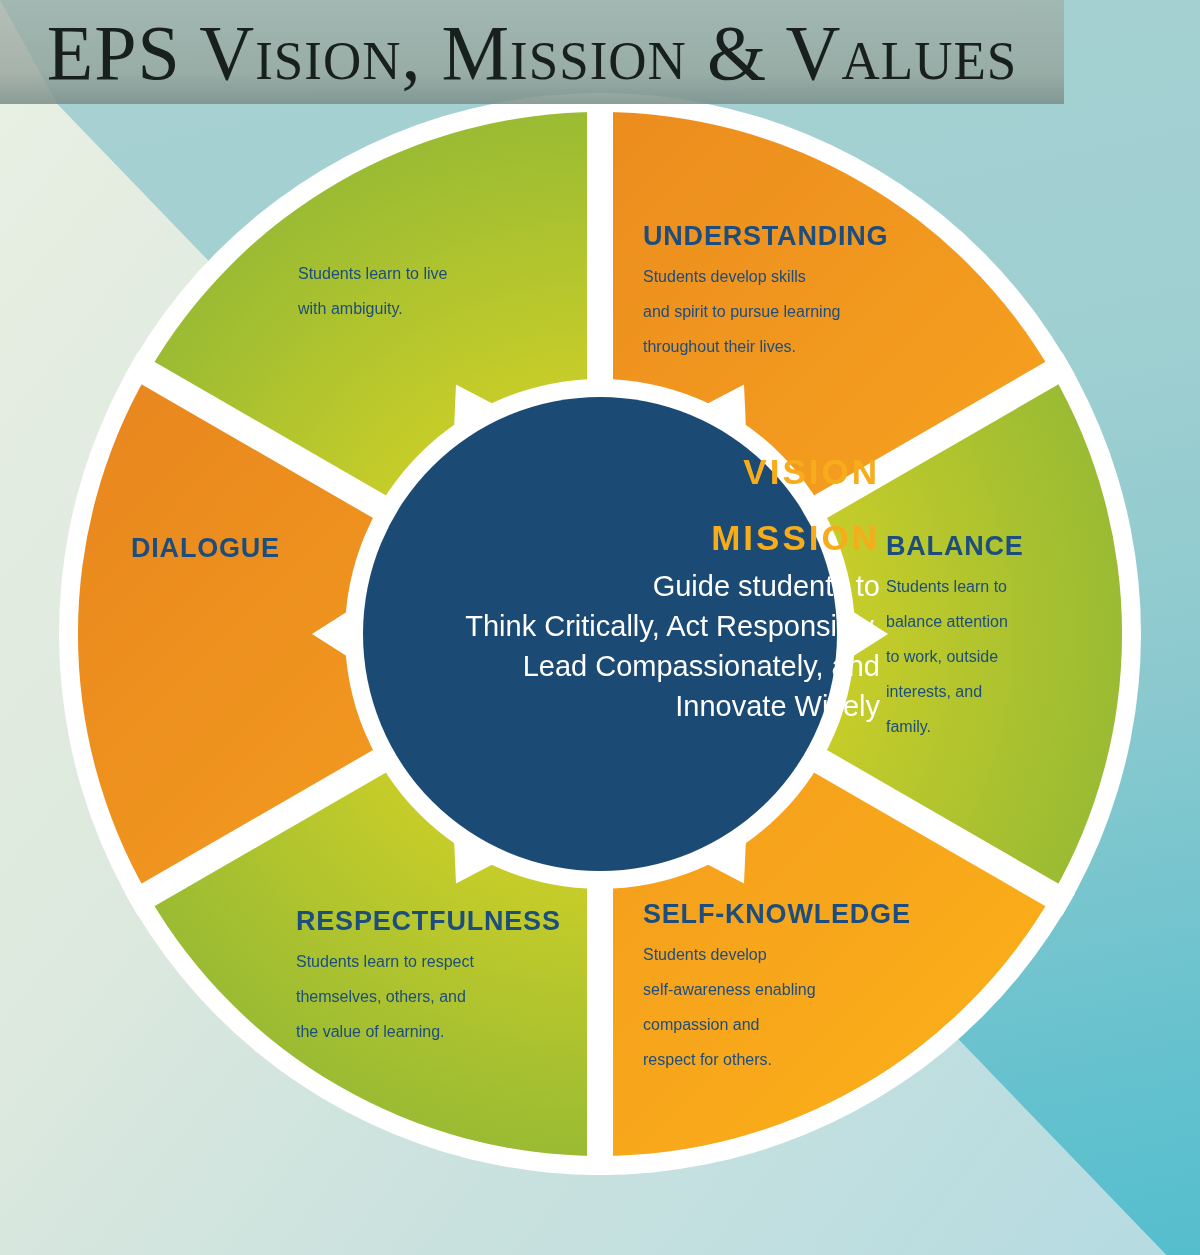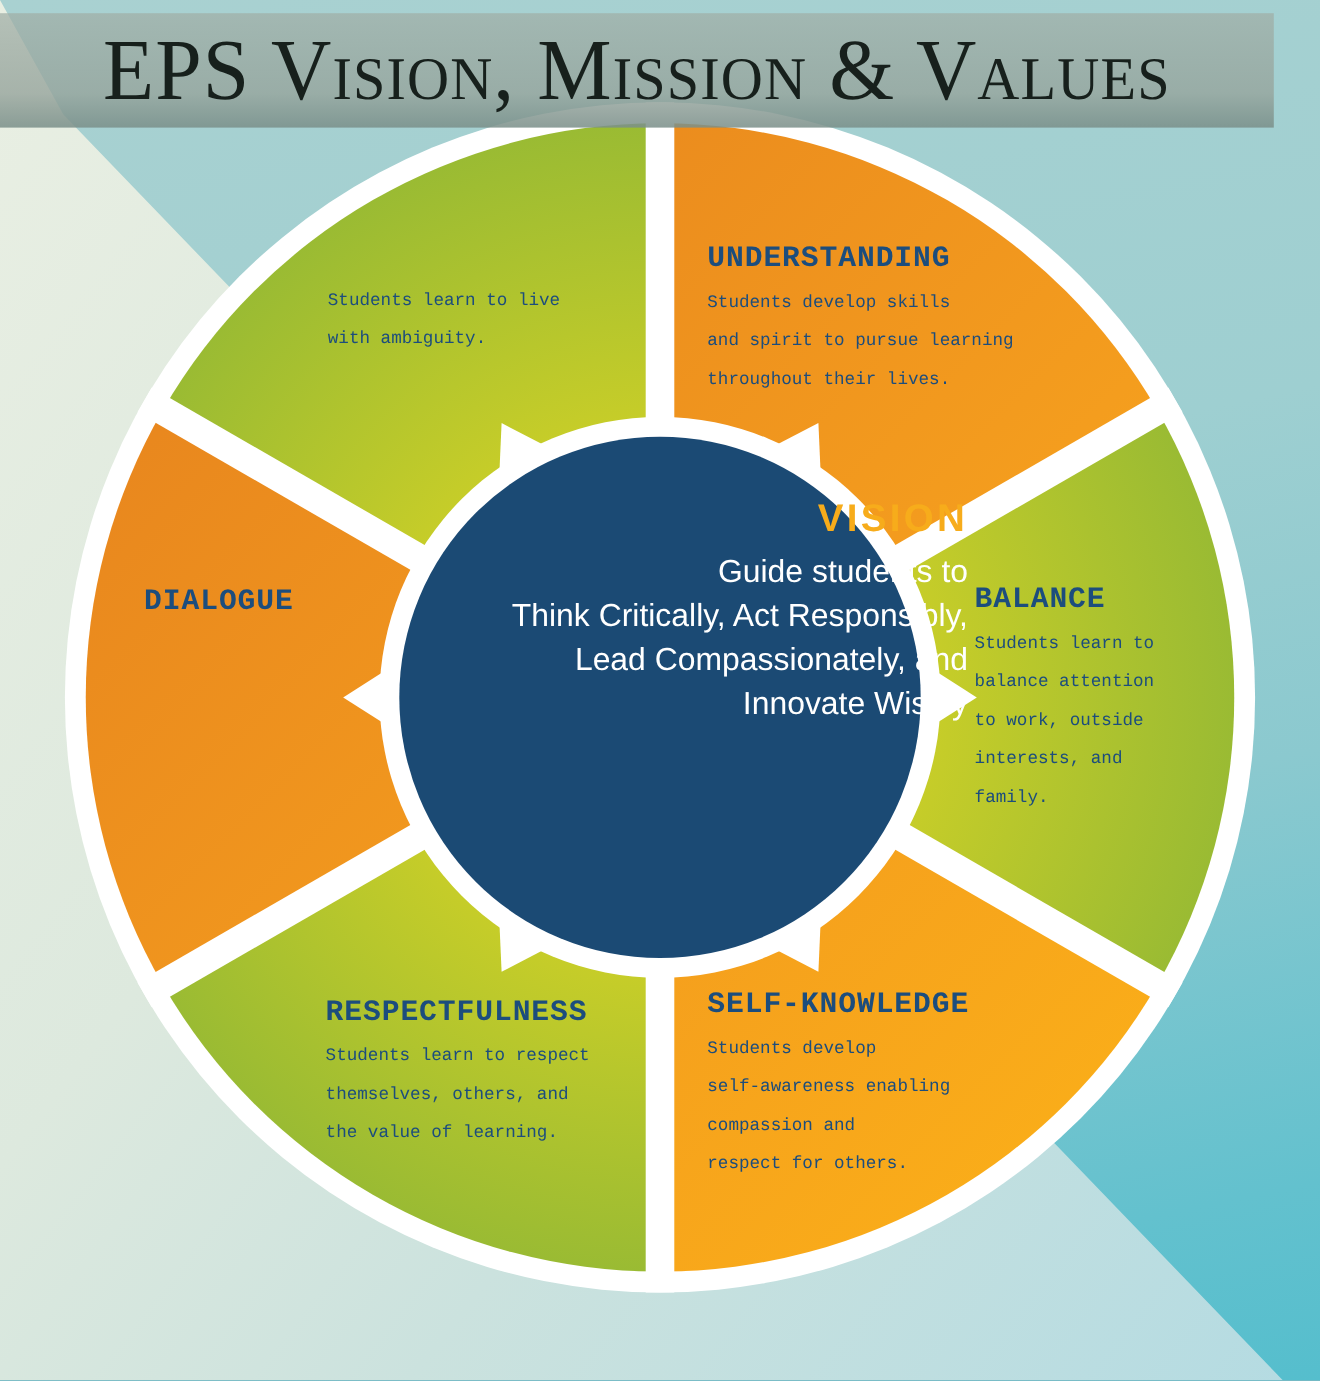--- a/index.html
+++ b/index.html
@@ -11,41 +11,40 @@
     background:linear-gradient(168deg,#a9d1d1 0%,#9ecfd1 40%,#8bc9cf 62%,#63c1ce 88%,#55becd 100%);
   }
   
   #light-band{
     position:absolute;inset:0;
     background:linear-gradient(128deg,#e9efe3 0%,#dde9de 38%,#cbe2de 62%,#b4dbe2 100%);
     clip-path:polygon(0% 0%, 4.8% 8.3%, 97.2% 100%, 0% 100%);
   }
   
   #banner{
-    position:absolute;left:0;top:12px;width:1158px;height:104px;
+    position:absolute;left:0;top:0;width:1064px;height:104px;
     background:linear-gradient(180deg,rgba(160,174,166,.72) 0%,rgba(150,164,156,.80) 70%,rgba(122,143,137,.86) 100%);
     display:flex;align-items:center;justify-content:center;
   }
   #banner h1{
     margin:0;
     font-family:"Liberation Serif", serif;
     font-variant:small-caps;
     font-weight:400;
     font-size:76px;
     letter-spacing:1px;
     color:#17201c;
     transform:scaleY(1.04);
     white-space:nowrap;
   }
   svg{position:absolute;left:0;top:0;}
   
   .seg{
     position:absolute;
     color:#1c4d7d;
-    font-family:Liberation Mono, monospace;
   }
   .seg h2{
     margin:0 0 7px 0;
     font-size:27px;
     font-weight:700;
     letter-spacing:.8px;
     white-space:pre-line;
   }
   .seg p{
     margin:0;
@@ -167,19 +166,20 @@
 themselves, others, and
 the value of learning.</p>
   </div>
 
   <div class="seg" id="seg-dialogue">
     <h2>DIALOGUE</h2>
   </div>
 
   <div id="center-text">
     <p class="center-label" id="vision-label">VISION</p>
+    <p class="center-label" id="mission-label">MISSION</p>
     <p class="center-body">Guide students to
 Think Critically, Act Responsibly,
 Lead Compassionately, and
 Innovate Wisely</p>
   </div>
 
 </div>
 
 </body></html>

